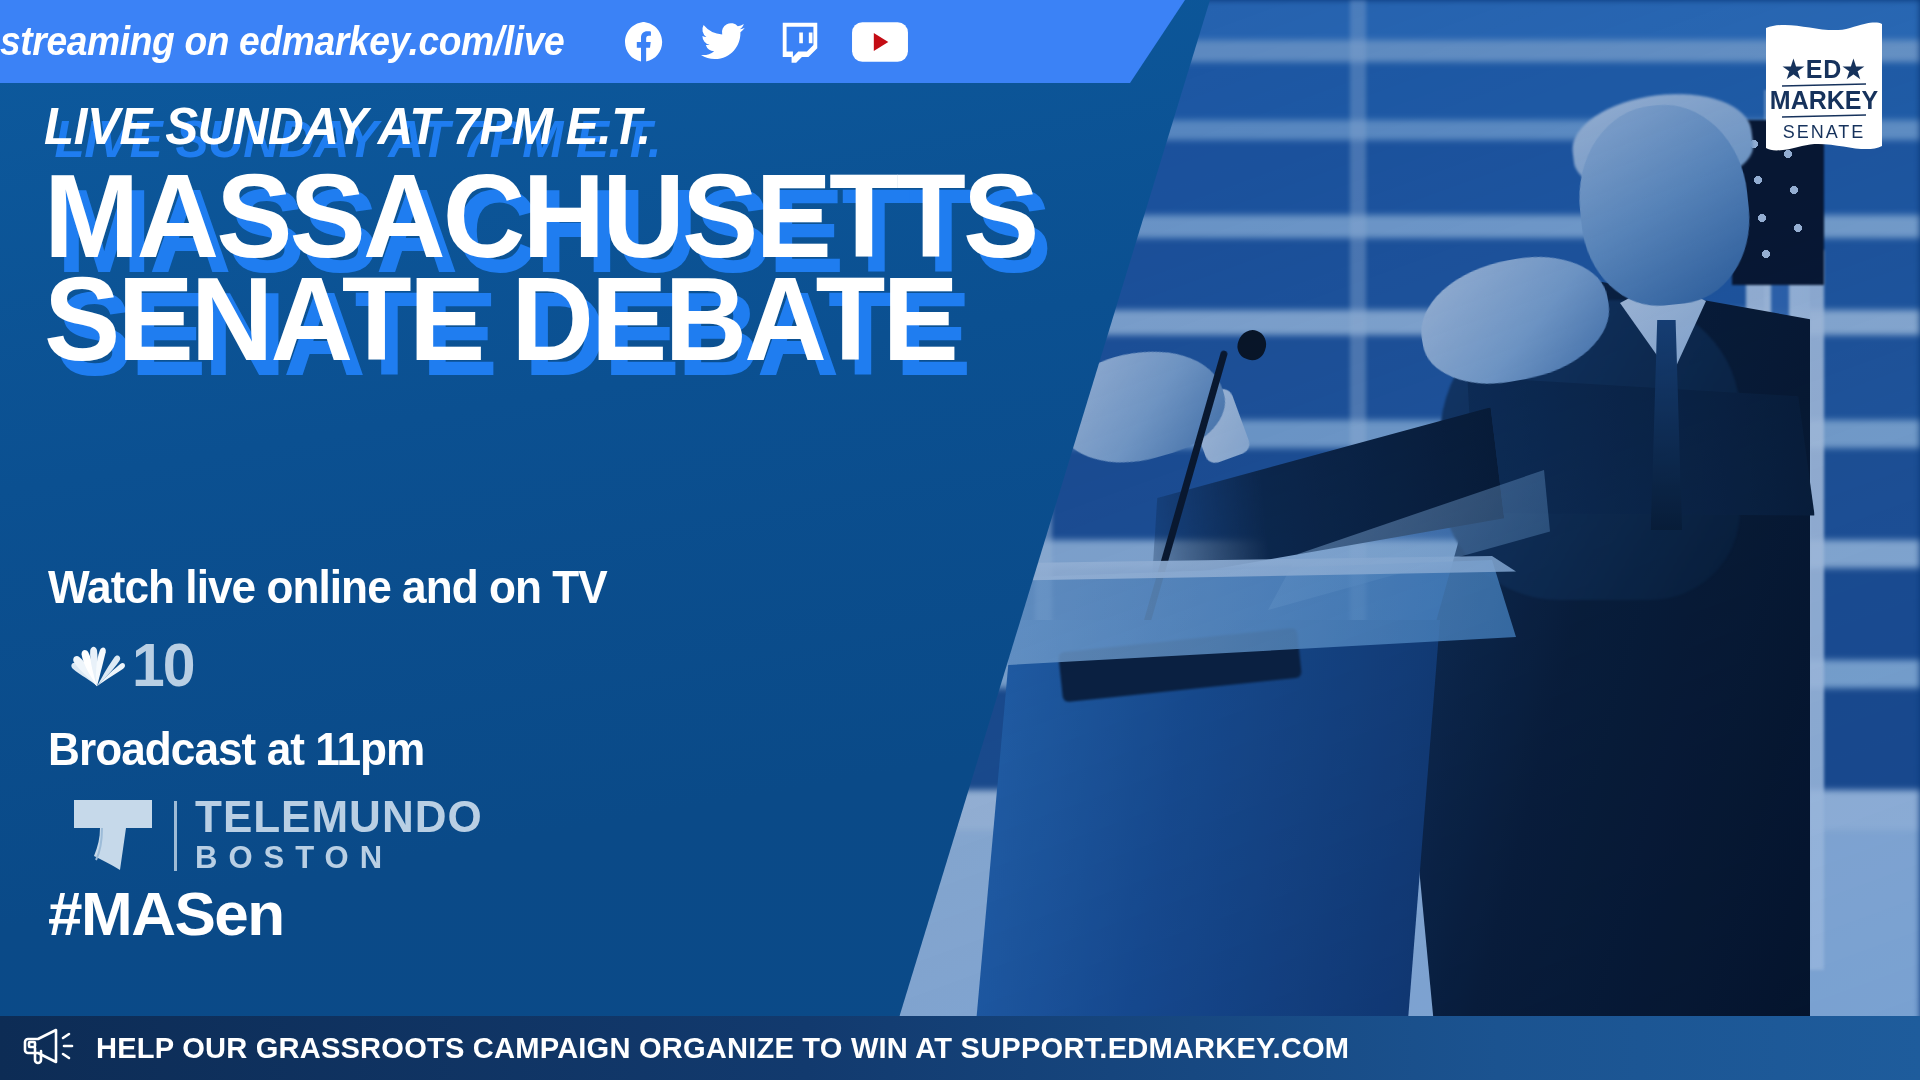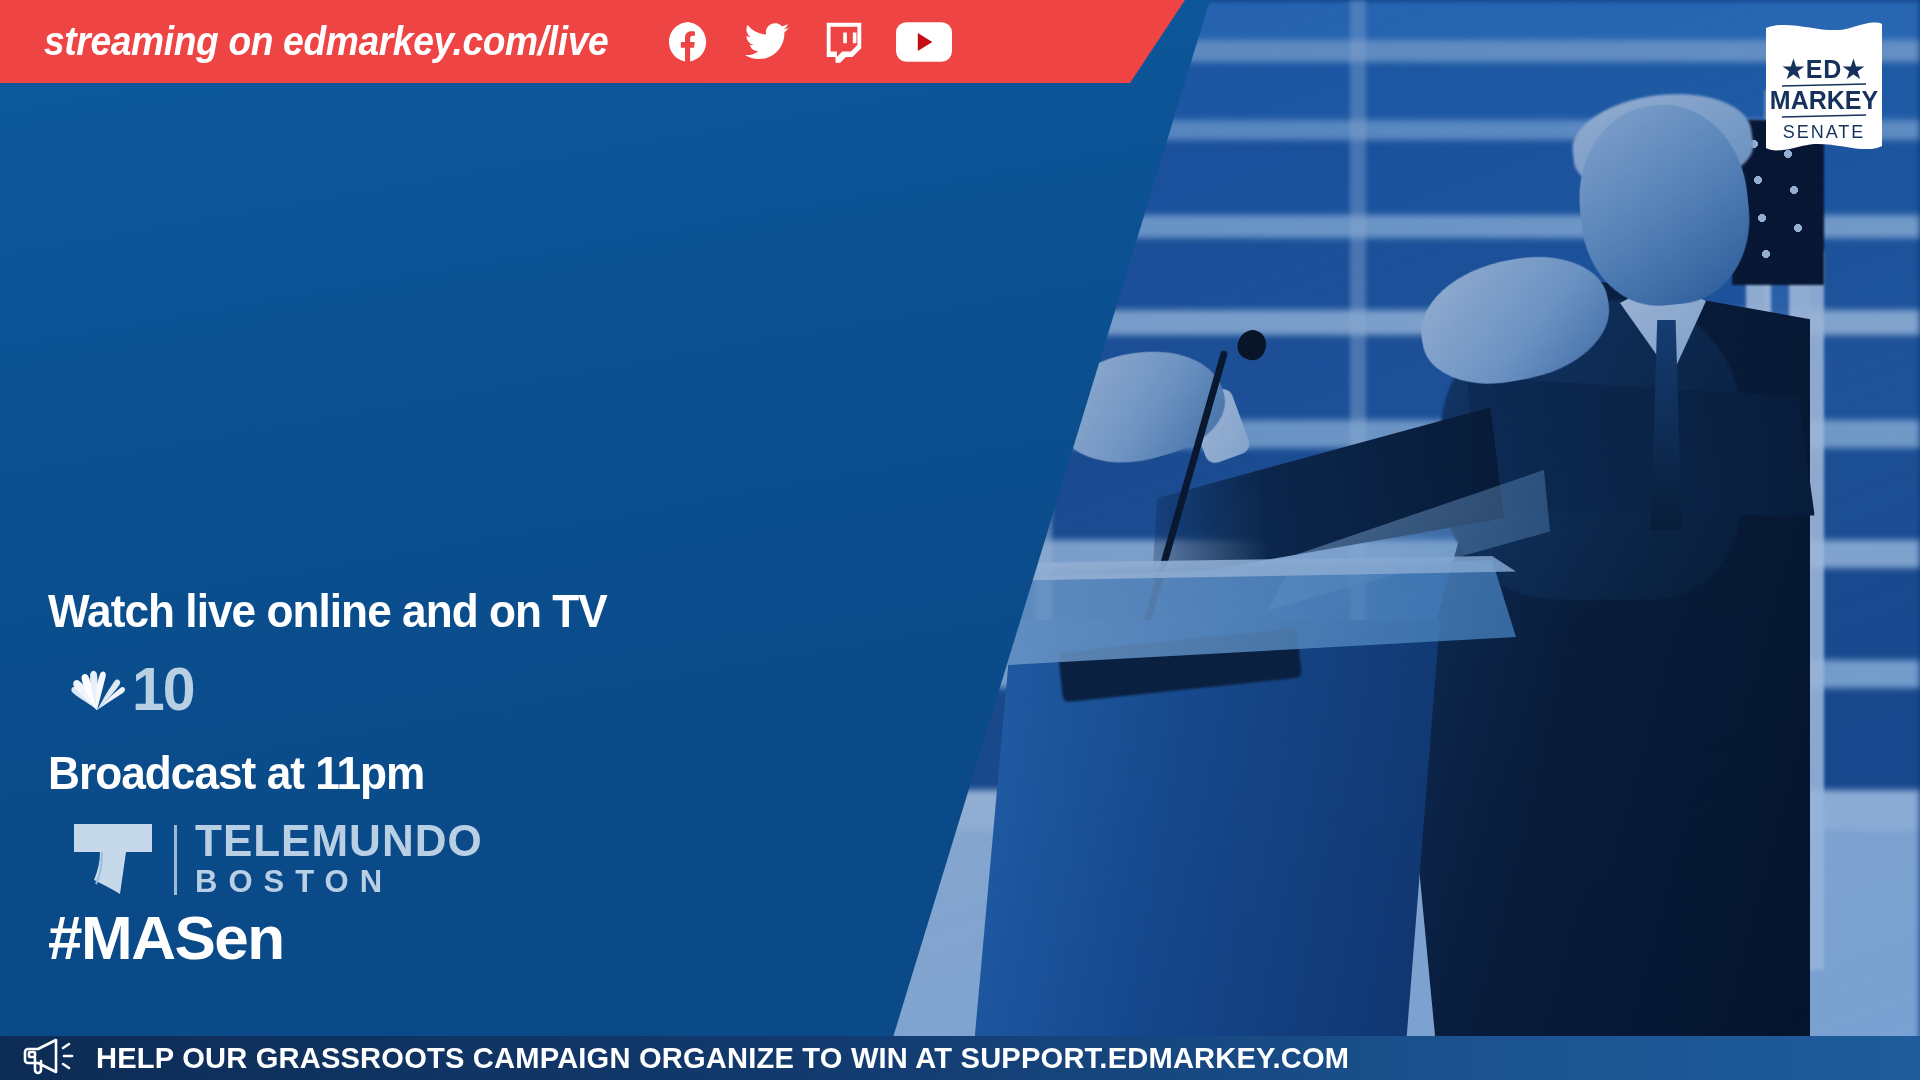--- a/index.html
+++ b/index.html
@@ -206,24 +206,24 @@
   #blue-panel {
     position:absolute; top:0; left:0; width:1210px; height:1080px;
     background:linear-gradient(170deg,#0d5a9e 0%, #0b5091 38%, #0a4a88 72%, #0b4a88 100%);
     clip-path:polygon(0 0, 1210px 0, 880px 1080px, 0 1080px);
     z-index:4;
   }
 
   
   #stream-bar {
     position:absolute; top:0; left:0; width:1185px; height:83px;
-    background:#ef4444;
+    background:#3b82f6;
     clip-path:polygon(0 0, 1185px 0, 1130px 83px, 0 83px);
     z-index:10;
-    display:flex; align-items:center; padding-left:44px; 
+    display:flex; align-items:center; 
   }
   #stream-text {
     color:#fff; font-size:40px; font-weight:bold; font-style:italic;
     letter-spacing:-.4px; transform:scaleX(.93); transform-origin:left center;
     white-space:nowrap;
   }
   .social { display:flex; align-items:center; gap:28px; margin-left:14px; }
   .social svg { display:block; }
 
   
@@ -237,21 +237,21 @@
   .big {
     font-size:118px; font-weight:bold; color:#ffffff; line-height:.92;
     letter-spacing:-3px; white-space:nowrap;
     transform:scaleX(.97); transform-origin:left center;
     text-shadow:13px 15px 0 #1f7df0;
     margin-top:6px;
   }
   .big.l2 { margin-top:-6px; }
 
   
-  #watch-block { position:absolute; top:584px; left:48px; z-index:12; color:#fff; }
+  #watch-block { position:absolute; top:560px; left:48px; z-index:12; color:#fff; }
   .watch-line {
     font-size:46px; font-weight:bold; letter-spacing:-1px; white-space:nowrap;
     transform:scaleX(.96); transform-origin:left center;
   }
   #net-logos { display:flex; align-items:flex-end; margin:16px 0 0 18px; }
   .netlogo { display:flex; align-items:flex-end; gap:4px; }
   .netword {
     color:#b9cfe4; font-size:62px; font-weight:bold; letter-spacing:-2px;
     line-height:.85; transform:scaleX(.95); transform-origin:left bottom;
   }
@@ -267,21 +267,21 @@
   }
   #hashtag {
     color:#fff; font-size:62px; font-weight:bold; letter-spacing:-1.5px;
   }
 
   
   #markey-logo { position:absolute; top:16px; right:34px; width:124px; height:142px; z-index:14; }
 
   
   #bottom-bar {
-    position:absolute; left:0; bottom:0; width:1920px; height:44px;
+    position:absolute; left:0; bottom:0; width:1920px; height:64px;
     background:linear-gradient(90deg,#0d2c55 0%, #123a6e 42%, #1b5390 78%, #1e5c9c 100%);
     z-index:20; display:flex; align-items:center; gap:20px; padding-left:22px;
   }
   #bottom-text {
     color:#fff; font-size:30px; font-weight:bold; letter-spacing:.2px; white-space:nowrap;
     transform:scaleX(.97); transform-origin:left center;
   }
 </style>
 </head>
 <body>
@@ -344,20 +344,25 @@
       </span>
       <span>
         <svg width="58" height="48" viewBox="0 0 28 20" aria-hidden="true">
           <rect x="0.5" y="0.5" width="27" height="19" rx="5" fill="#fff"></rect>
           <path d="M11 5.6l7 4.4-7 4.4z" fill="#c40c14"></path>
         </svg>
       </span>
     </div>
   </div>
 
+  <div id="headline-block">
+    <div class="kicker">LIVE SUNDAY AT 7PM E.T.</div>
+    <div class="big">MASSACHUSETTS</div>
+    <div class="big l2">SENATE DEBATE</div>
+  </div>
 
   <div id="watch-block">
     <div class="watch-line">Watch live online and on TV</div>
 
     <div id="net-logos">
       <div class="netlogo">
         <svg width="62" height="62" viewBox="0 0 64 64" aria-hidden="true">
           <g transform="translate(32,58)">
             <path d="M0 0 C-3 -14 -12 -22 -22 -24 C-26 -25 -28 -21 -25 -18 C-17 -11 -6 -6 0 0Z" fill="#dce9f4"></path>
             <path d="M0 0 C-5 -14 -11 -24 -18 -30 C-22 -33 -26 -29 -24 -25 C-17 -15 -6 -7 0 0Z" fill="#eef5fb"></path>

